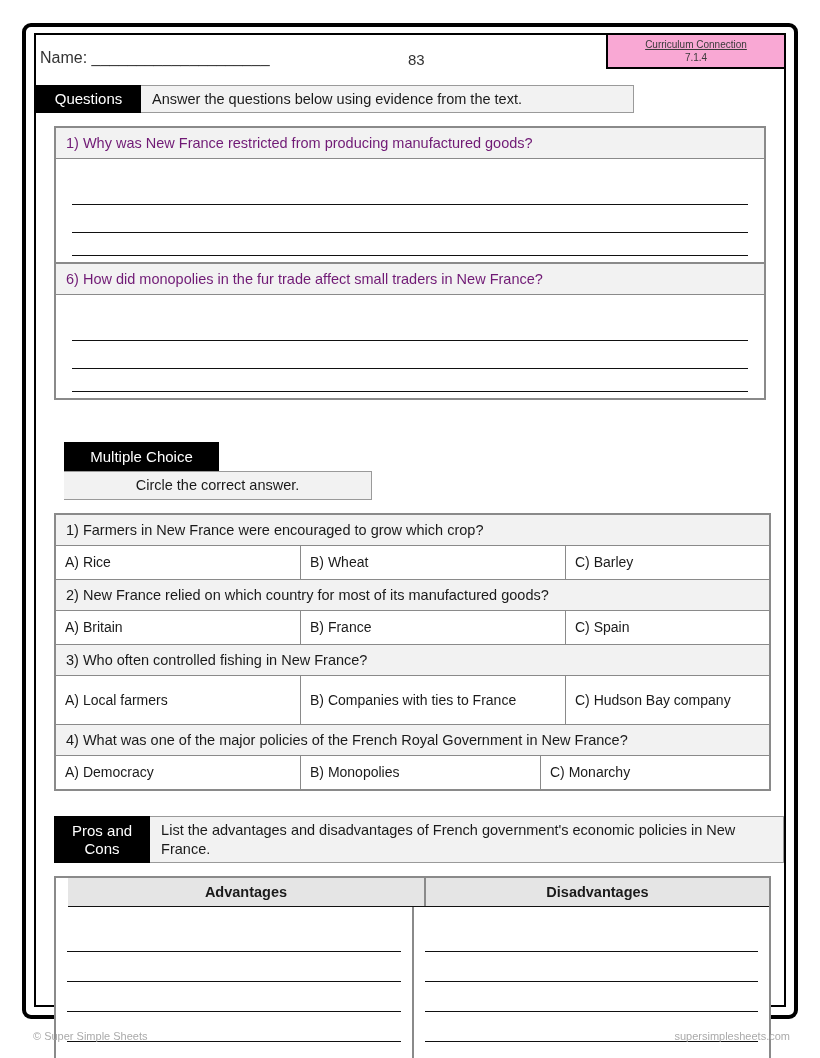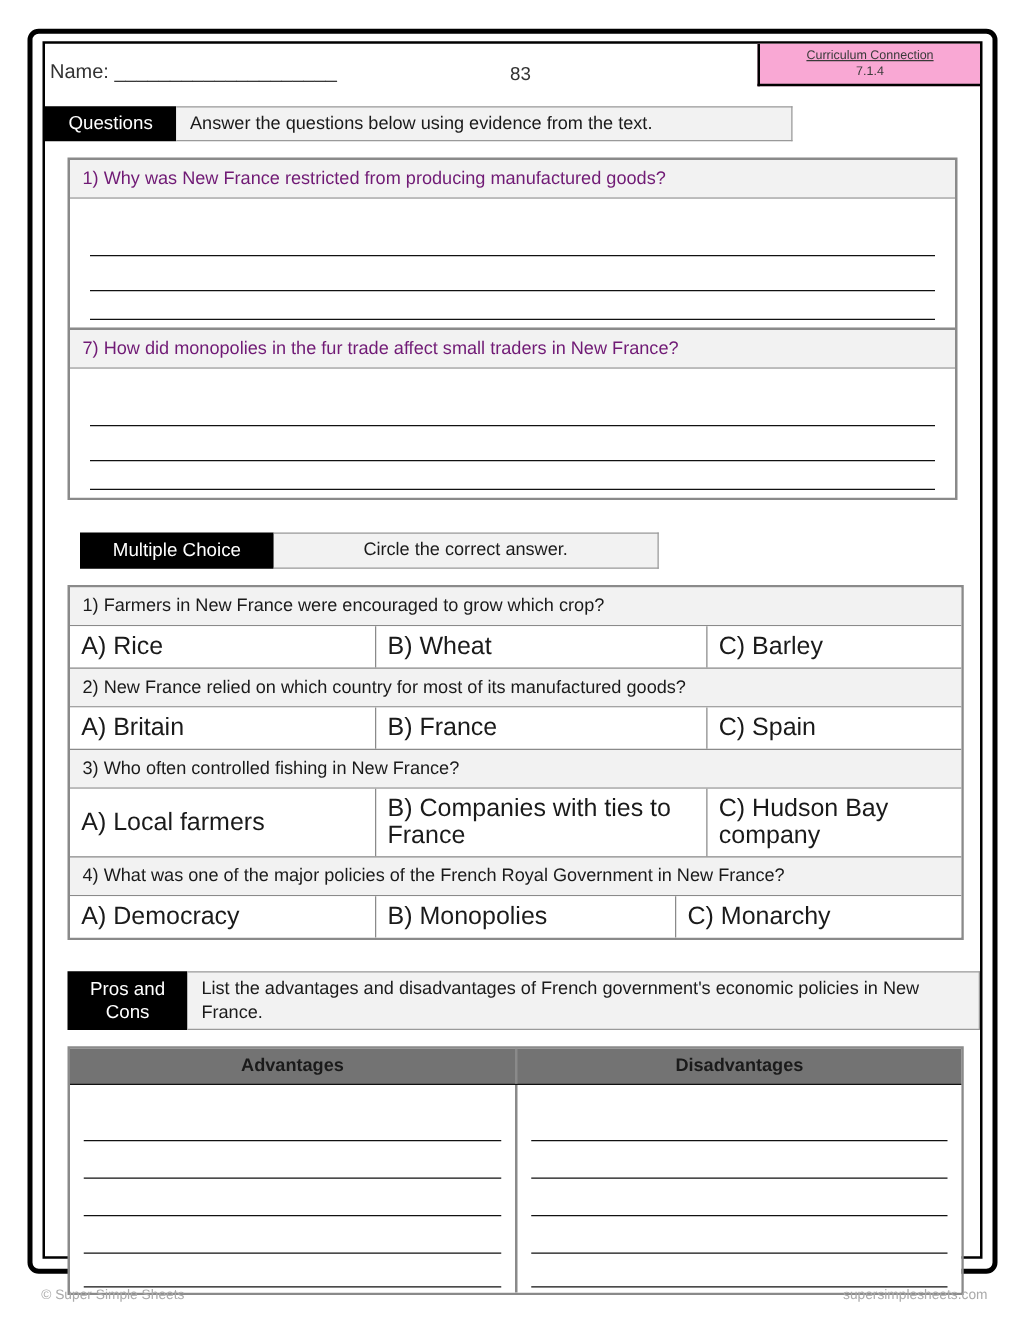--- a/index.html
+++ b/index.html
@@ -117,21 +117,21 @@
     color: #1a1a1a;
     line-height: 19px;
   }
 
   
   .bar-questions { position: relative; margin-left: 0px; }
   .bar-questions .section-tag { width: 105px; height: 28px; }
   .bar-questions .section-desc { width: 493px; height: 28px; padding-left: 11px; }
 
   
-  .bar-mc { margin-left: 28px; margin-top: 26px; }
+  .bar-mc { margin-left: 28px; margin-top: 42px; flex-direction: column; }
   .bar-mc .section-tag { width: 155px; height: 29px; }
   .bar-mc .section-desc {
     width: 308px; height: 29px;
     justify-content: center;
   }
 
   
   .bar-pc { margin-left: 18px; margin-top: 25px; }
   .bar-pc .section-tag {
     width: 98px; height: 47px;
@@ -187,21 +187,21 @@
     font-size: 14.5px;
     padding: 5px 0 5px 10px;
     line-height: 20px;
   }
   .mc-q.first { border-top: none; }
   .mc-opts {
     display: flex;
     background: #ffffff;
   }
   .mc-opt {
-    font-size: 20px;
+    font-size: 14px;
     padding: 6px 6px 6px 9px;
     box-sizing: border-box;
     border-right: 1px solid #8a8a8a;
     line-height: 21px;
     display: flex;
     align-items: center;
   }
   .mc-opt:last-child { border-right: none; }
   .mc-opt.c-a { width: 245px; }
   .mc-opt.c-b { width: 265px; }
@@ -212,22 +212,23 @@
 
   
   .ad-table {
     margin: 13px 18px 0 18px;
     border: 2px solid #8a8a8a;
     box-sizing: border-box;
     width: 717px;
   }
   .ad-head {
     display: flex;
-    background: #737373;
+    background: #e5e5e5;
     border-bottom: 1.6px solid #111111;
+    margin-left: 12px;
   }
   .ad-head-cell {
     font-size: 14.5px;
     font-weight: bold;
     text-align: center;
     padding: 6px 0;
     box-sizing: border-box;
   }
   .ad-head-cell.left { width: 358px; border-right: 2.5px solid #8a8a8a; }
   .ad-head-cell.right { flex: 1; }
@@ -276,21 +277,21 @@
       <div class="section-desc">Answer the questions below using evidence from the text.</div>
     </div>
 
     <div class="qa-block">
       <div class="qa-prompt">1) Why was New France restricted from producing manufactured goods?</div>
       <div class="qa-lines">
         <div class="qa-line"></div>
         <div class="qa-line"></div>
         <div class="qa-line"></div>
       </div>
-      <div class="qa-prompt second">7) How did monopolies in the fur trade affect small traders in New France?</div>
+      <div class="qa-prompt second">6) How did monopolies in the fur trade affect small traders in New France?</div>
       <div class="qa-lines">
         <div class="qa-line"></div>
         <div class="qa-line"></div>
         <div class="qa-line"></div>
       </div>
     </div>
 
     <div class="section-bar bar-mc">
       <div class="section-tag">Multiple Choice</div>
       <div class="section-desc">Circle the correct answer.</div>

